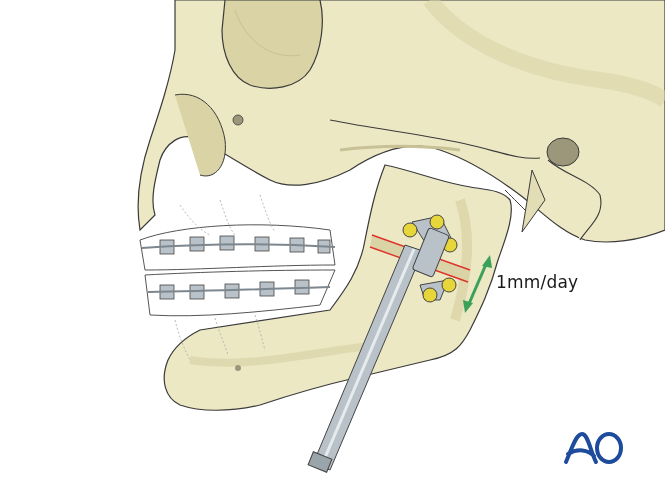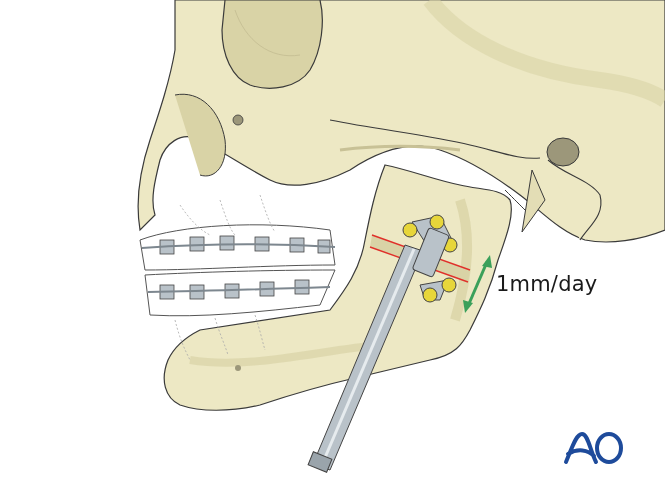--- a/index.html
+++ b/index.html
@@ -1,18 +1,18 @@
 <!DOCTYPE html>
 <html><head>
   <meta charset="utf-8">
   <style>
     html, body { margin: 0; padding: 0; background: #ffffff; }
     body { width: 665px; height: 493px; position: relative; overflow: hidden; font-family: "DejaVu Sans", sans-serif; }
     svg.illustration { position: absolute; left: 0; top: 0; }
-    .label { position: absolute; left: 496px; top: 272px; font-size: 21px; color: #1a1a1a; font-family: "DejaVu Sans", sans-serif; letter-spacing: 0.2px; }
+    .label { position: absolute; left: 496px; top: 272px; font-size: 17px; color: #1a1a1a; font-family: "DejaVu Sans", sans-serif; letter-spacing: 0.2px; }
     .logo { position: absolute; left: 562px; top: 428px; width: 62px; height: 38px; }
   </style>
 </head>
 <body>
 
 <svg class="illustration" width="665" height="493" viewBox="0 0 665 493">
 
   <g>
     <path d="M175,0 L665,0 L665,230 C640,240 610,245 585,240 C560,232 540,210 520,195 C500,180 470,160 440,150 C410,140 380,150 350,170 C320,185 290,190 270,180 C250,170 220,150 200,140 C180,130 165,145 160,160 C155,180 150,200 155,215 L140,230 C135,200 140,170 150,140 C160,110 170,80 175,50 Z" fill="#ede8c4" stroke="#3a3a3a" stroke-width="1.2"></path>
 

